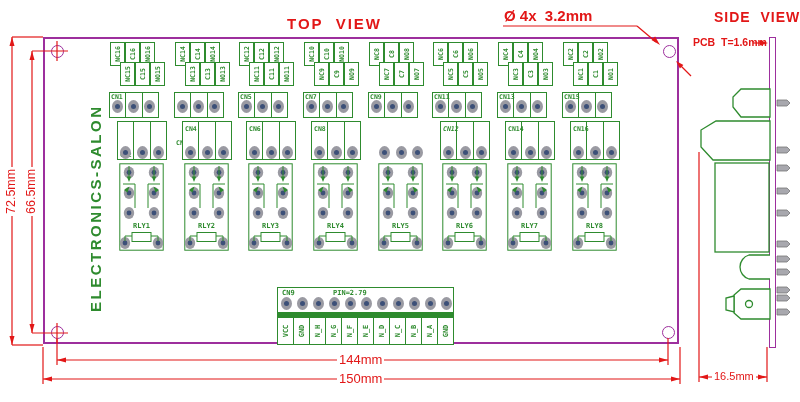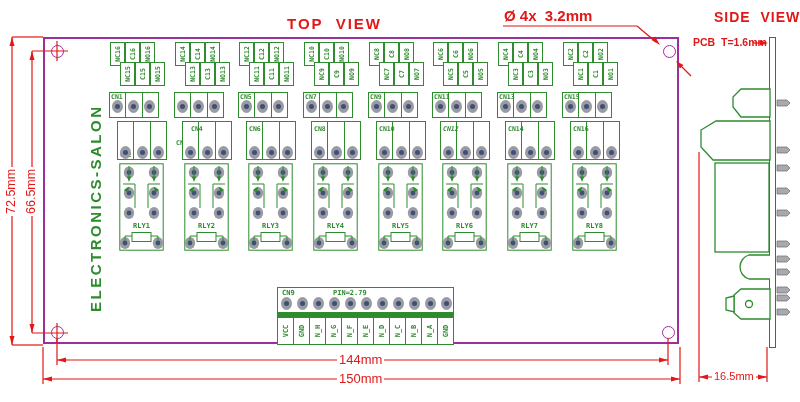--- a/index.html
+++ b/index.html
@@ -157,21 +157,21 @@
         <i class="vl" style="left:32px;"></i>
       <span class="cnlabel" style="left:1px;top:16px;margin-top:30px;">CN3</span>
     </div>
     <div class="pad" style="left:3.5px;top:62.5px;"></div>
     <div class="pad" style="left:19.5px;top:62.5px;"></div>
     <div class="pad" style="left:35.5px;top:62.5px;"></div>
 
     <div class="cnbox" style="left:9px;top:84px;width:50px;height:39px;">
       <i class="vl" style="left:15px;"></i>
         <i class="vl" style="left:32px;"></i>
-      <span class="cnlabel" style="left:8px;top:3px;">CN4</span>
+      <span class="cnlabel" style="left:2px;top:3px;">CN4</span>
     </div>
     <div class="pad" style="left:11.5px;top:108.5px;"></div>
     <div class="pad" style="left:28.5px;top:108.5px;"></div>
     <div class="pad" style="left:44.5px;top:108.5px;"></div>
 
     <svg class="relay" width="45" height="88" viewBox="0 0 45 88">
       <rect x="0.8" y="0.8" width="43.4" height="86.4" fill="#fff"></rect>
       <g>
         <ellipse cx="10" cy="9.5" rx="5.2" ry="6" fill="var(--ring)" stroke="none"></ellipse>
           <circle cx="10" cy="9.5" r="2.4" fill="var(--core)" stroke="none"></circle>
@@ -382,25 +382,20 @@
 
     <div class="cnbox" style="left:1px;top:55px;width:50px;height:26px;">
       <i class="vl" style="left:15px;"></i>
         <i class="vl" style="left:32px;"></i>
       <span class="cnlabel" style="left:1px;top:0;">CN9</span>
     </div>
     <div class="pad" style="left:3.5px;top:62.5px;"></div>
     <div class="pad" style="left:19.5px;top:62.5px;"></div>
     <div class="pad" style="left:35.5px;top:62.5px;"></div>
 
-    <div class="cnbox" style="left:9px;top:84px;width:50px;height:39px;">
-      <i class="vl" style="left:15px;"></i>
-        <i class="vl" style="left:32px;"></i>
-      <span class="cnlabel" style="left:2px;top:3px;">CN10</span>
-    </div>
     <div class="pad" style="left:11.5px;top:108.5px;"></div>
     <div class="pad" style="left:28.5px;top:108.5px;"></div>
     <div class="pad" style="left:44.5px;top:108.5px;"></div>
 
     <svg class="relay" width="45" height="88" viewBox="0 0 45 88">
       <rect x="0.8" y="0.8" width="43.4" height="86.4" fill="#fff"></rect>
       <g>
         <ellipse cx="10" cy="9.5" rx="5.2" ry="6" fill="var(--ring)" stroke="none"></ellipse>
           <circle cx="10" cy="9.5" r="2.4" fill="var(--core)" stroke="none"></circle>
         <ellipse cx="35" cy="9.5" rx="5.2" ry="6" fill="var(--ring)" stroke="none"></ellipse>

